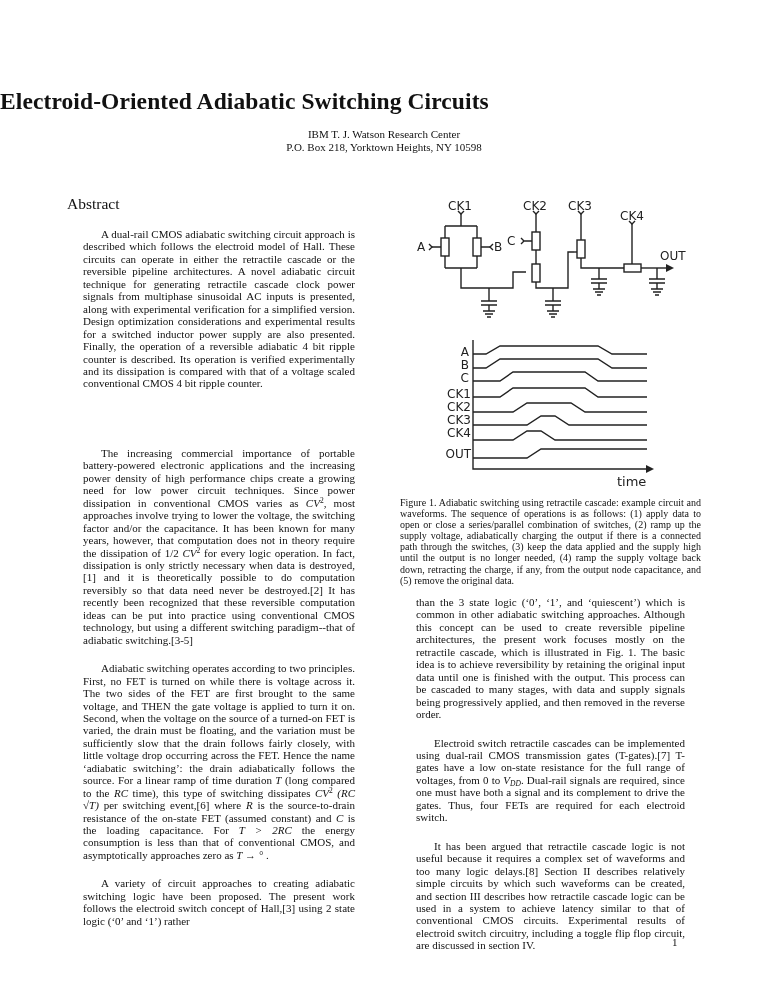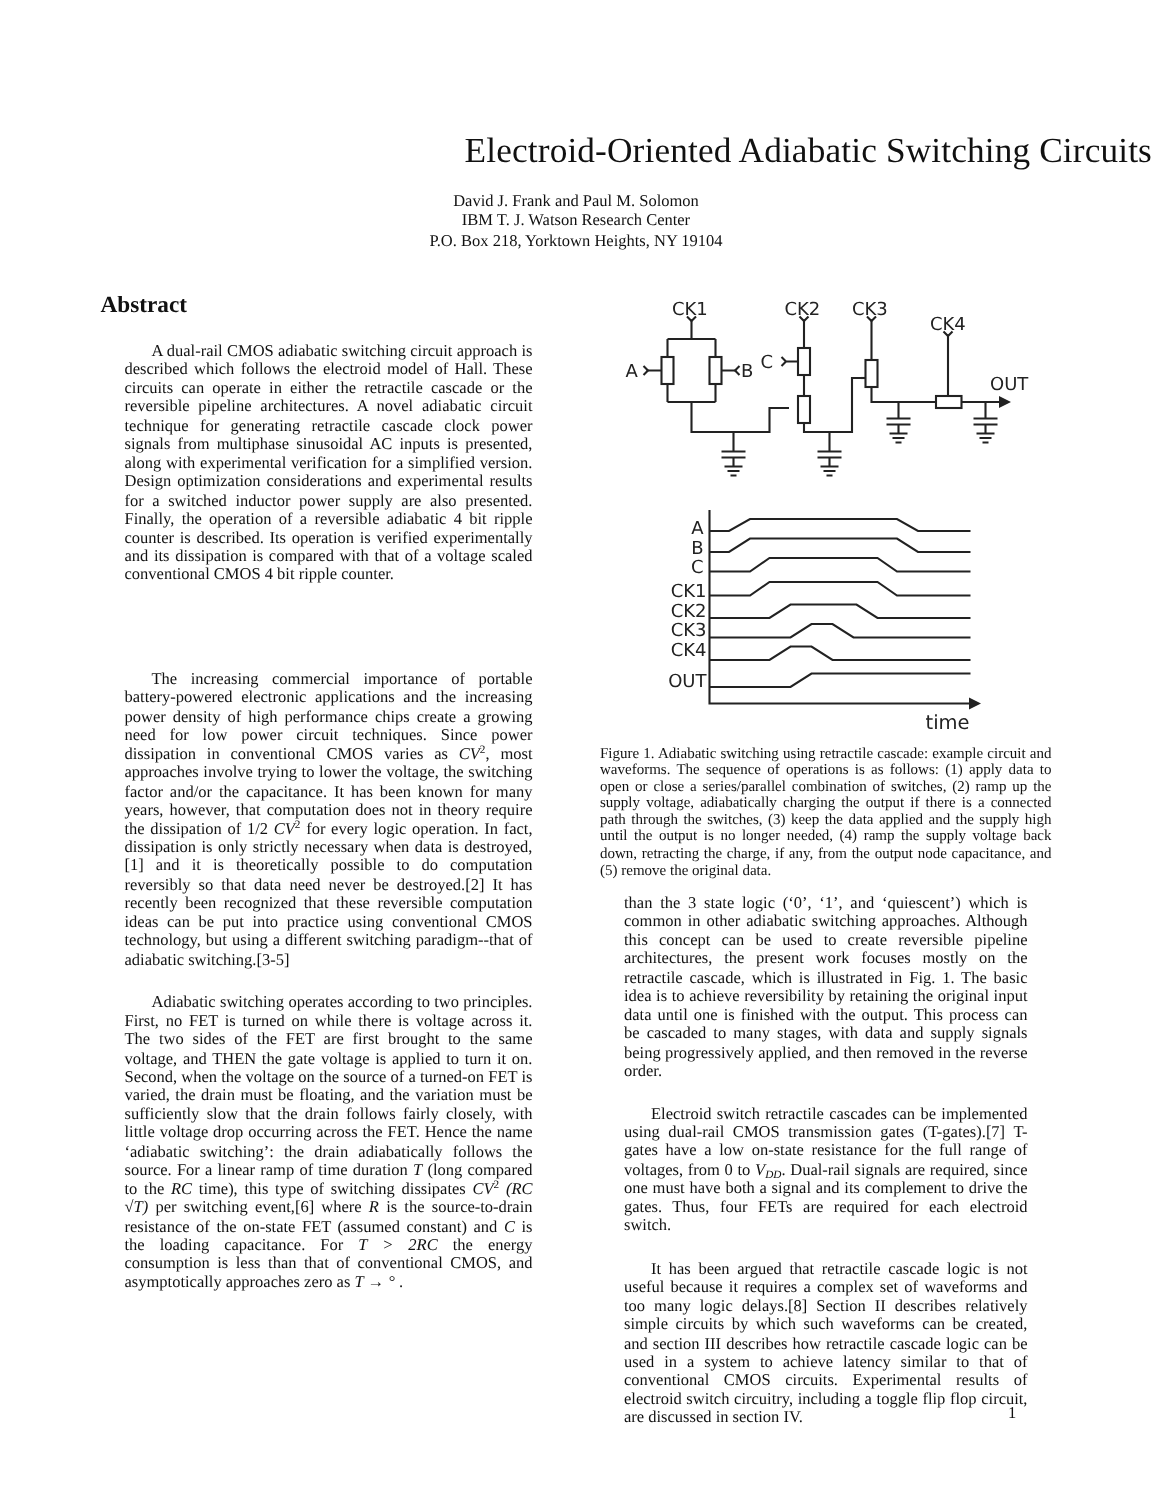--- a/index.html
+++ b/index.html
@@ -1,61 +1,61 @@
 <!DOCTYPE html>
 <html><head>
 <meta charset="utf-8">
 <style>
   html, body { margin: 0; padding: 0; background: #ffffff; }
   body {
     width: 768px; height: 994px; position: relative; overflow: hidden;
     font-family: "Liberation Serif", "DejaVu Serif", serif; color: #111;
   }
   .title {
-    position: absolute; left: 0; top: 88px; width: 768px; text-align: right;
-    font-weight: normal; font-size: 23.5px; letter-spacing: 0.1px;
+    position: absolute; left: 0; top: 88px; width: 768px; text-align: left;
+    font-weight: bold; font-size: 23.5px; letter-spacing: 0.1px;
   }
   .authors {
     position: absolute; left: 0; top: 128px; width: 768px; text-align: center;
     font-size: 11px; line-height: 13.3px;
   }
   .col { position: absolute; font-size: 11px; line-height: 12.45px; text-align: justify; }
   .col-left { left: 67px; top: 195px; width: 304px; }
   .col-right { left: 400px; top: 580px; width: 301px; }
-  h2 { font-size: 15.5px; font-weight: bold; margin: 0 0 8px 0; line-height: 17px; }
+  h2 { font-size: 15.5px; font-weight: normal; margin: 0 0 8px 0; line-height: 17px; }
   p { margin: 16px; text-indent: 18px; }
   .gap { height: 25px; }
   .noindent { text-indent: 0; }
   i { font-style: italic; }
   sup { font-size: 7.5px; line-height: 0; vertical-align: 4px; }
   sub { font-size: 7.5px; line-height: 0; vertical-align: -2px; }
   .figure { position: absolute; left: 400px; top: 190px; width: 320px; height: 300px; }
   .fig-svg text { font-family: "DejaVu Sans", sans-serif; fill: #222; }
   .caption {
     position: absolute; left: 400px; top: 497px; width: 301px;
     font-size: 10px; line-height: 11.1px; text-align: justify; font-family: Liberation Serif, serif;
   }
   .pagenum { position: absolute; left: 672px; top: 936px; font-size: 11px; }
 </style>
 </head>
 <body>
 
 <div class="title">Electroid-Oriented Adiabatic Switching Circuits</div>
 <div class="authors">
-  <div>David J. Frank and Paul M. Solomon</div>
   <div>IBM T. J. Watson Research Center</div>
-  <div>P.O. Box 218, Yorktown Heights, NY 19104</div>
+  <div>P.O. Box 218, Yorktown Heights, NY 10598</div>
 </div>
 
 <div class="col col-left">
   <h2>Abstract</h2>
   <p>A dual-rail CMOS adiabatic switching circuit approach is described which follows the electroid model of Hall. These circuits can operate in either the retractile cascade or the reversible pipeline architectures. A novel adiabatic circuit technique for generating retractile cascade clock power signals from multiphase sinusoidal AC inputs is presented, along with experimental verification for a simplified version. Design optimization considerations and experimental results for a switched inductor power supply are also presented. Finally, the operation of a reversible adiabatic 4 bit ripple counter is described. Its operation is verified experimentally and its dissipation is compared with that of a voltage scaled conventional CMOS 4 bit ripple counter.</p>
   <div class="gap"></div>
   <p><span>The increasing commercial importance of portable battery-powered electronic applications and the increasing power density of high performance chips create a growing need for low power circuit techniques. Since power dissipation in conventional CMOS varies as </span><i>CV</i><sup>2</sup><span>, most approaches involve trying to lower the voltage, the switching factor and/or the capacitance. It has been known for many years, however, that computation does not in theory require the dissipation of 1/2 </span><i>CV</i><sup>2</sup><span> for every logic operation. In fact, dissipation is only strictly necessary when data is destroyed,[1] and it is theoretically possible to do computation reversibly so that data need never be destroyed.[2] It has recently been recognized that these reversible computation ideas can be put into practice using conventional CMOS technology, but using a different switching paradigm--that of adiabatic switching.[3-5]</span></p>
   <p><span>Adiabatic switching operates according to two principles. First, no FET is turned on while there is voltage across it. The two sides of the FET are first brought to the same voltage, and THEN the gate voltage is applied to turn it on. Second, when the voltage on the source of a turned-on FET is varied, the drain must be floating, and the variation must be sufficiently slow that the drain follows fairly closely, with little voltage drop occurring across the FET. Hence the name ‘adiabatic switching’: the drain adiabatically follows the source. For a linear ramp of time duration </span><i>T</i><span> (long compared to the </span><i>RC</i><span> time), this type of switching dissipates </span><i>CV</i><sup>2</sup><i> (RC √T) </i><span> per switching event,[6] where </span><i>R</i><span> is the source-to-drain resistance of the on-state FET (assumed constant) and </span><i>C</i><span> is the loading capacitance. For </span><i>T &gt; 2RC</i><span> the energy consumption is less than that of conventional CMOS, and asymptotically approaches zero as </span><i>T → °</i><span> .</span></p>
+  <p>A variety of circuit approaches to creating adiabatic switching logic have been proposed. The present work follows the electroid switch concept of Hall,[3] using 2 state logic (‘0’ and ‘1’) rather</p>
 </div>
 
 <div class="figure">
   <svg class="fig-svg" width="320" height="300" viewBox="400 190 320 300" xmlns="http://www.w3.org/2000/svg">
     <g stroke="#222" stroke-width="1.4" fill="none">
 
       <path d="M461 213 L461 226 M445 226 L477 226 M445 226 L445 238 M477 226 L477 238 M445 256 L445 268 M477 256 L477 268 M445 268 L477 268 M461 268 L461 288 L513 288 L513 272 L526 272"></path>
       <rect x="441" y="238" width="8" height="18" fill="#fff"></rect>
       <rect x="473" y="238" width="8" height="18" fill="#fff"></rect>
       <path d="M431 247 L441 247 M481 247 L491 247"></path>

